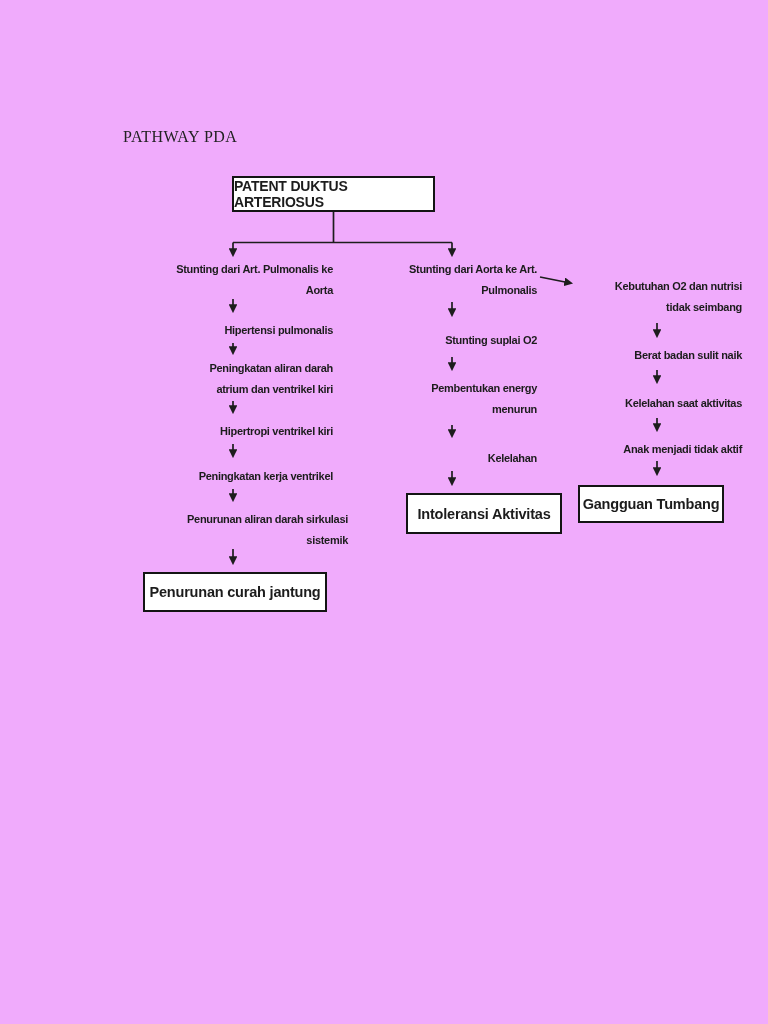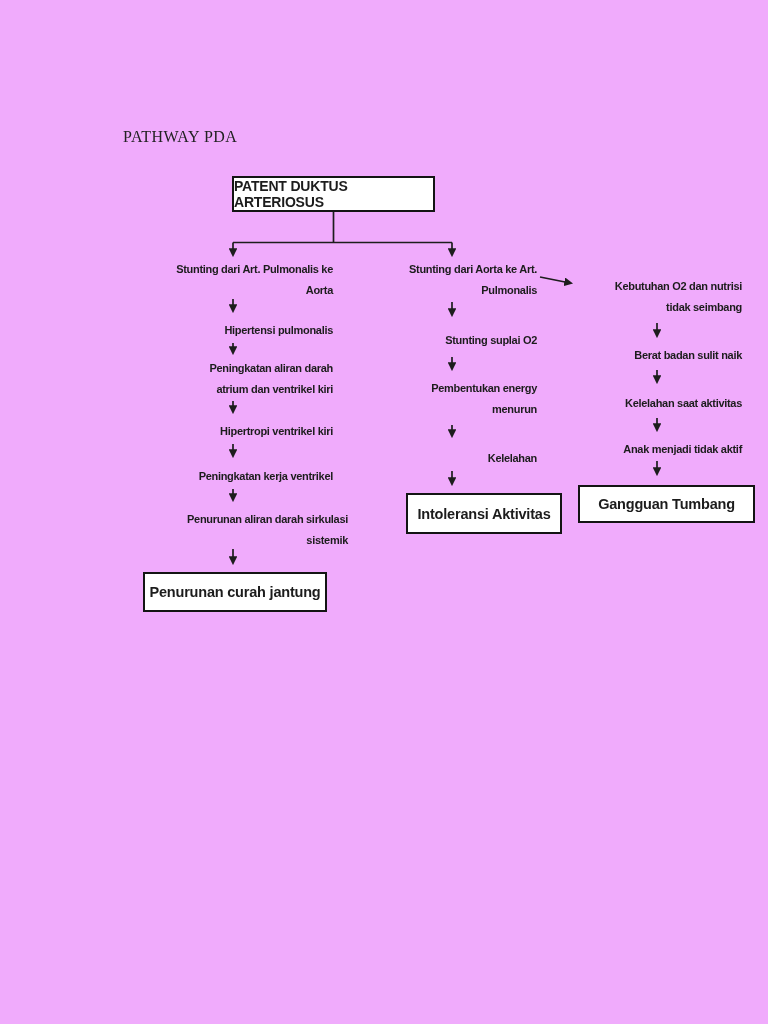--- a/index.html
+++ b/index.html
@@ -124,17 +124,17 @@
 menurun</div>
   <div class="obox" style="left:374px;top:493px;width:156px;height:41px;margin-left:32px;">
     <span>Intoleransi Aktivitas</span>
   </div>
 
   <div class="node" style="left:572px;top:276px;width:170px;">Kebutuhan O2 dan nutrisi
 tidak seimbang</div>
   <div class="node" style="left:572px;top:345px;width:170px;">Berat badan sulit naik</div>
   <div class="node" style="left:572px;top:393px;width:170px;">Kelelahan saat aktivitas</div>
   <div class="node" style="left:572px;top:439px;width:170px;">Anak menjadi tidak aktif</div>
-  <div class="obox" style="left:578px;top:485px;width:177px;height:38px;">
+  <div class="obox" style="left:578px;top:485px;width:146px;height:38px;">
     <span>Gangguan Tumbang</span>
   </div>
 
 </div>
 
 </body></html>

